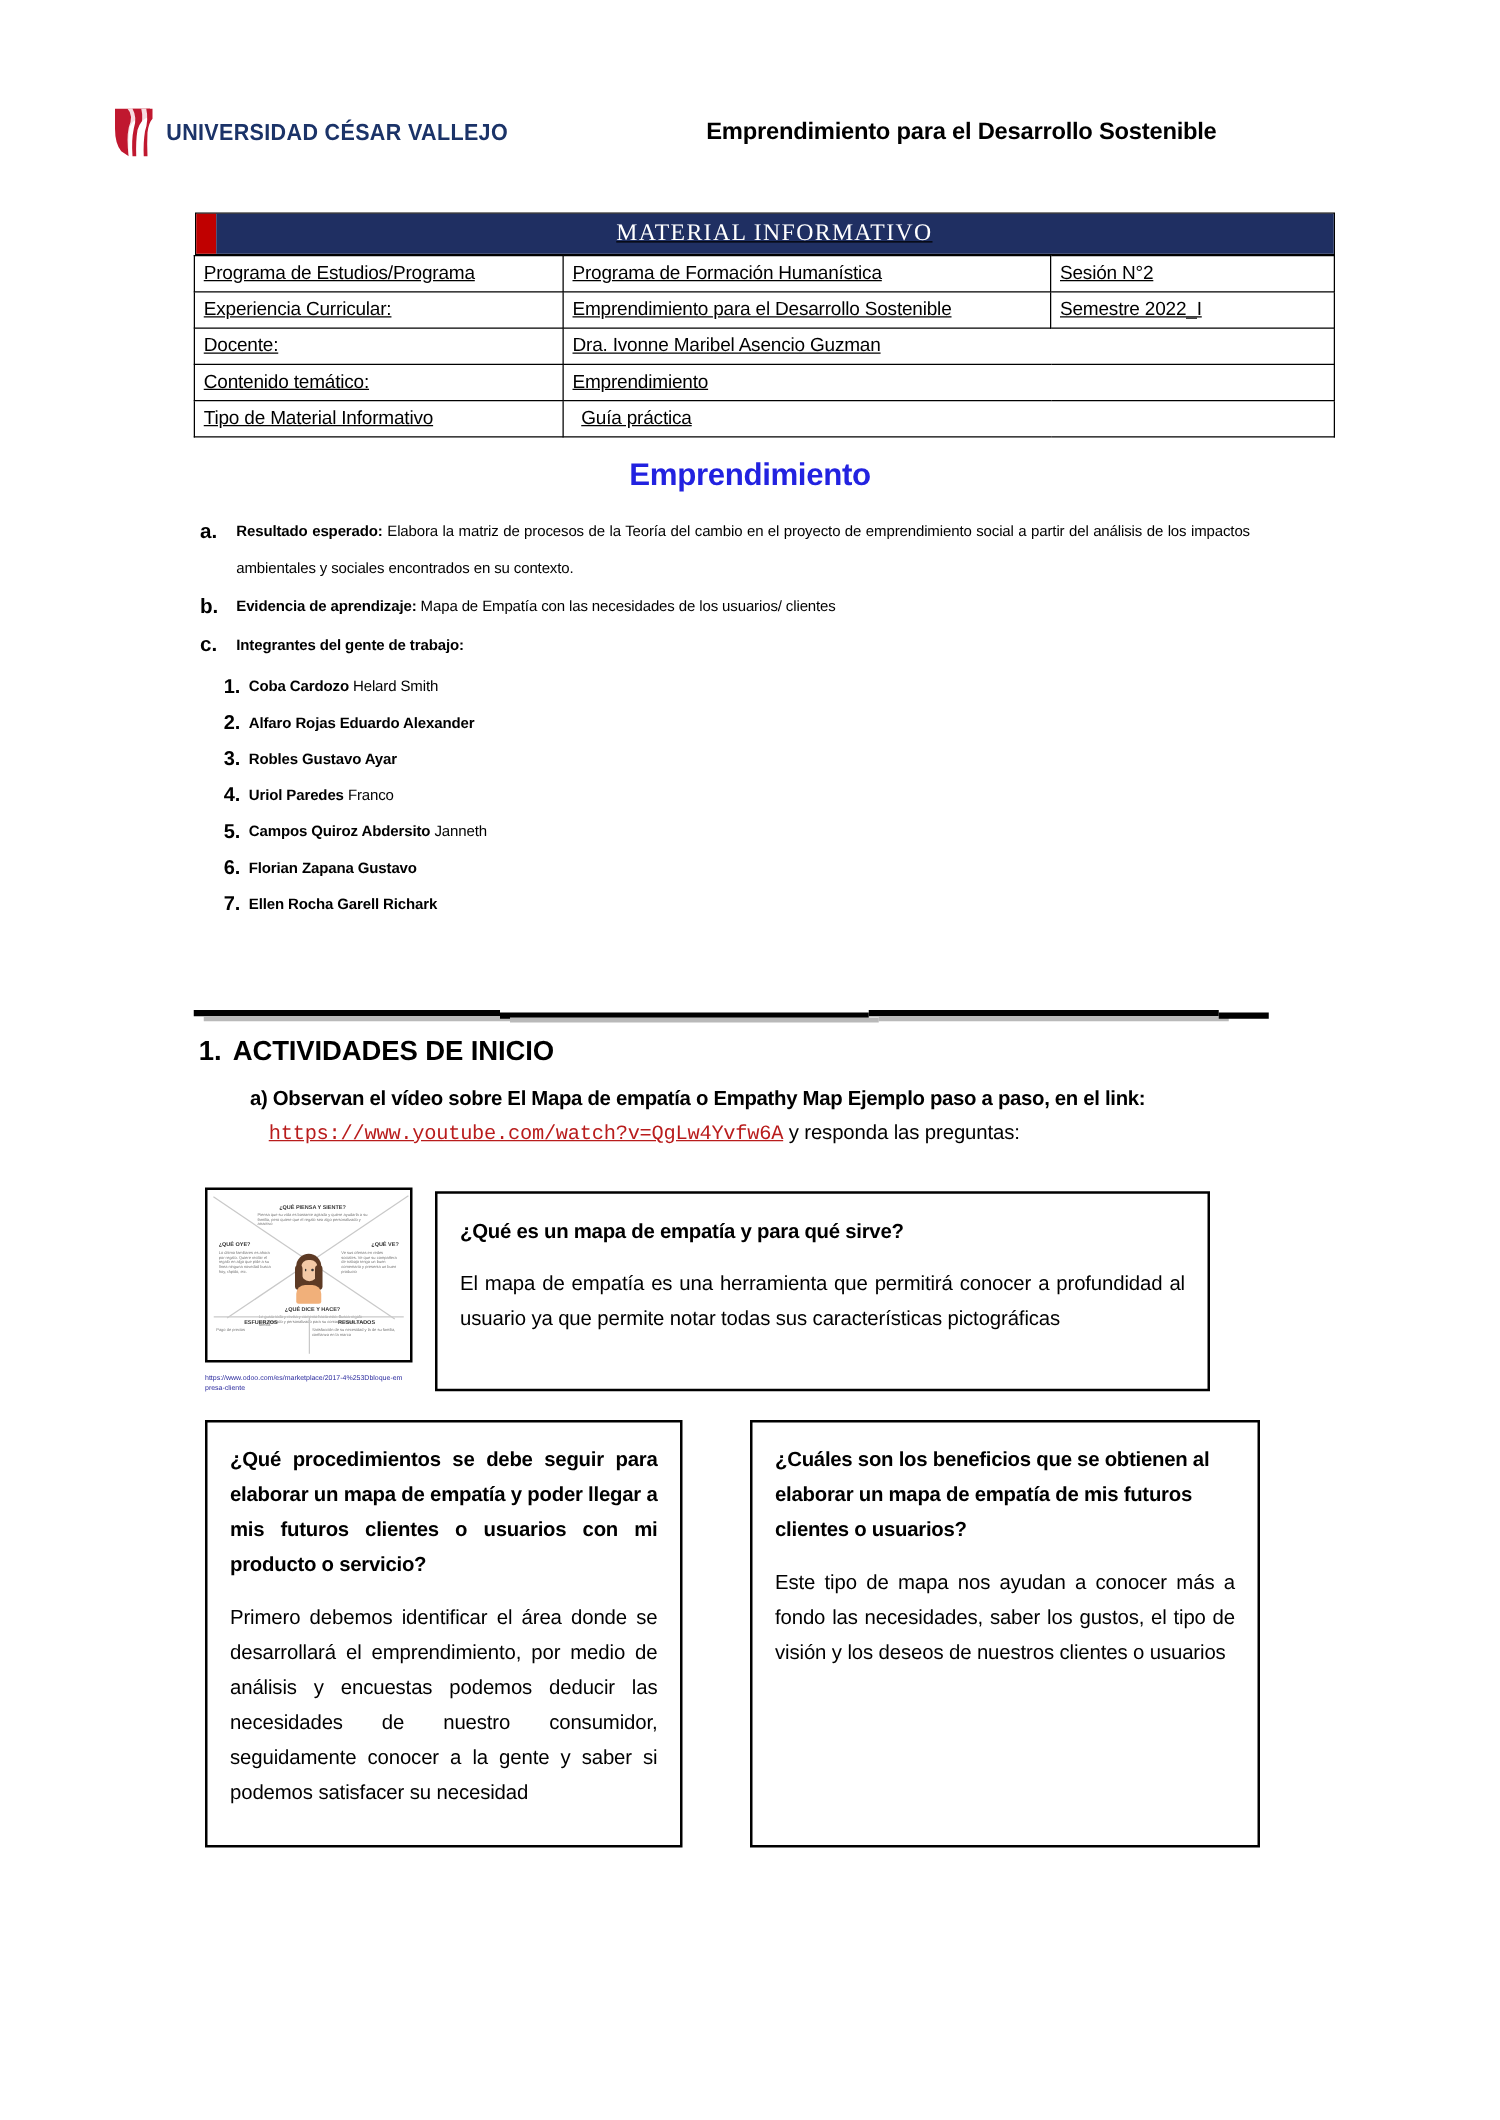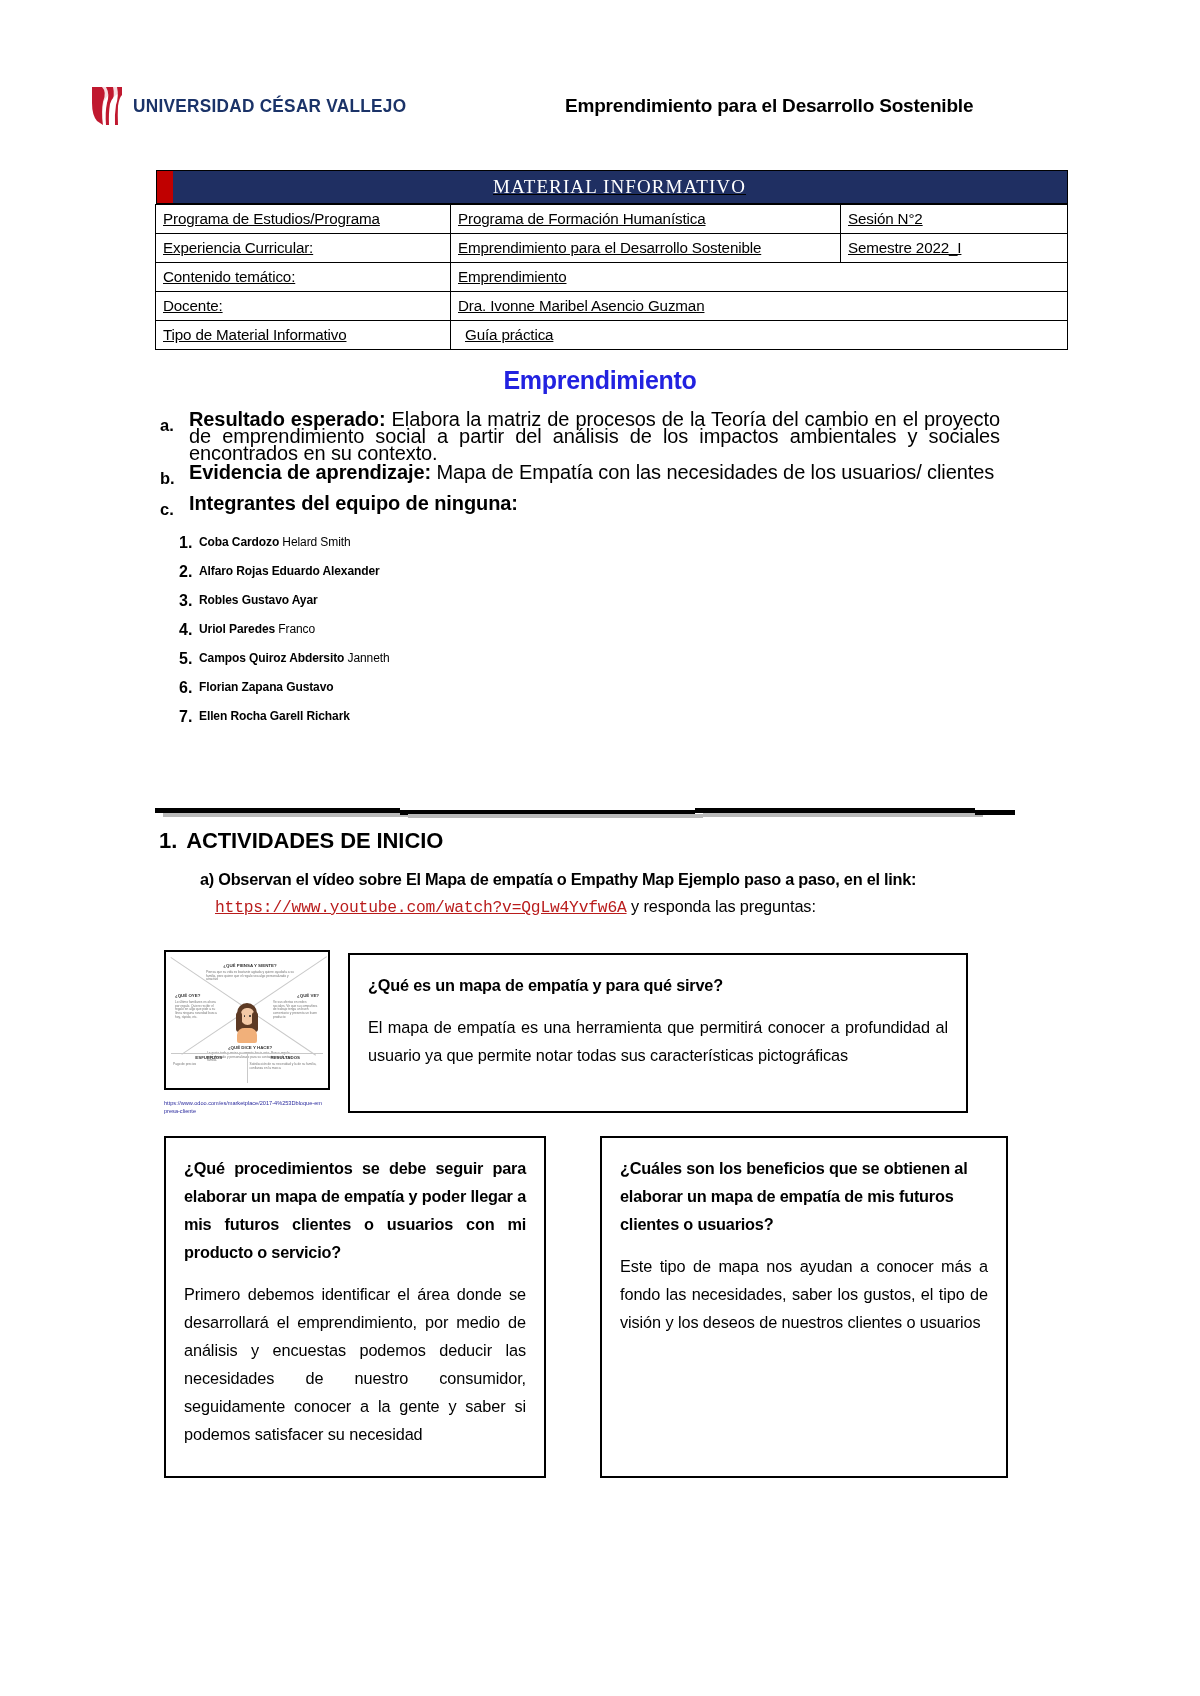--- a/index.html
+++ b/index.html
@@ -104,21 +104,21 @@
   .alpha-item {
     display: flex; align-items: flex-start;
     margin-bottom: 2px;
   }
   .alpha-marker {
     width: 34px; flex: 0 0 34px;
     font-size: 16.5px; font-weight: 700; line-height: 29px;
     padding-left: 5px;
   }
   .alpha-body {
-    flex: 1 1 auto; font-size: 20px; line-height: 17px;
+    flex: 1 1 auto; font-size: 12px; line-height: 29px;
     text-align: justify; letter-spacing: -0.1px;
   }
   .alpha-body b { font-weight: 700; }
 
   .num-list {
     margin: 4px 0 0 0; padding: 0; list-style: none;
   }
   .num-item { display: flex; align-items: flex-start; line-height: 29px; }
   .num-marker {
     width: 44px; flex: 0 0 44px; font-weight: 700; font-size: 16px;
@@ -273,26 +273,26 @@
         <td>Programa de Estudios/Programa</td>
         <td>Programa de Formación Humanística</td>
         <td>Sesión N°2</td>
       </tr>
       <tr>
         <td>Experiencia Curricular:</td>
         <td>Emprendimiento para el Desarrollo Sostenible</td>
         <td>Semestre 2022_I</td>
       </tr>
       <tr>
+        <td>Docente:</td>
+        <td colspan="2">Dra. Ivonne Maribel Asencio Guzman</td>
+      </tr>
+      <tr>
         <td>Contenido temático:</td>
         <td colspan="2">Emprendimiento</td>
-      </tr>
-      <tr>
-        <td>Docente:</td>
-        <td colspan="2">Dra. Ivonne Maribel Asencio Guzman</td>
       </tr>
       <tr>
         <td>Tipo de Material Informativo</td>
         <td colspan="2" style="padding-left:14px">Guía práctica</td>
       </tr>
     </tbody>
   </table>
 
   <div class="main-title">Emprendimiento</div>
 
@@ -303,21 +303,21 @@
       <div class="alpha-body"><b>Resultado esperado:</b><span> Elabora la matriz de procesos de la Teoría del cambio en el proyecto de emprendimiento social a partir del análisis de los impactos ambientales y sociales encontrados en su contexto.</span></div>
     </div>
 
     <div class="alpha-item">
       <div class="alpha-marker">b.</div>
       <div class="alpha-body"><b>Evidencia de aprendizaje:</b><span> Mapa de Empatía con las necesidades de los usuarios/ clientes</span></div>
     </div>
 
     <div class="alpha-item">
       <div class="alpha-marker">c.</div>
-      <div class="alpha-body"><b>Integrantes del equipo de ninguna:</b></div>
+      <div class="alpha-body"><b>Integrantes del gente de trabajo:</b></div>
     </div>
 
     <ul class="num-list">
       <li class="num-item">
         <span class="num-marker">1.</span>
         <span class="num-text"><b>Coba Cardozo</b><span> Helard Smith</span></span>
       </li>
       <li class="num-item">
         <span class="num-marker">2.</span>
         <span class="num-text"><b>Alfaro Rojas Eduardo Alexander</b><span></span></span>

